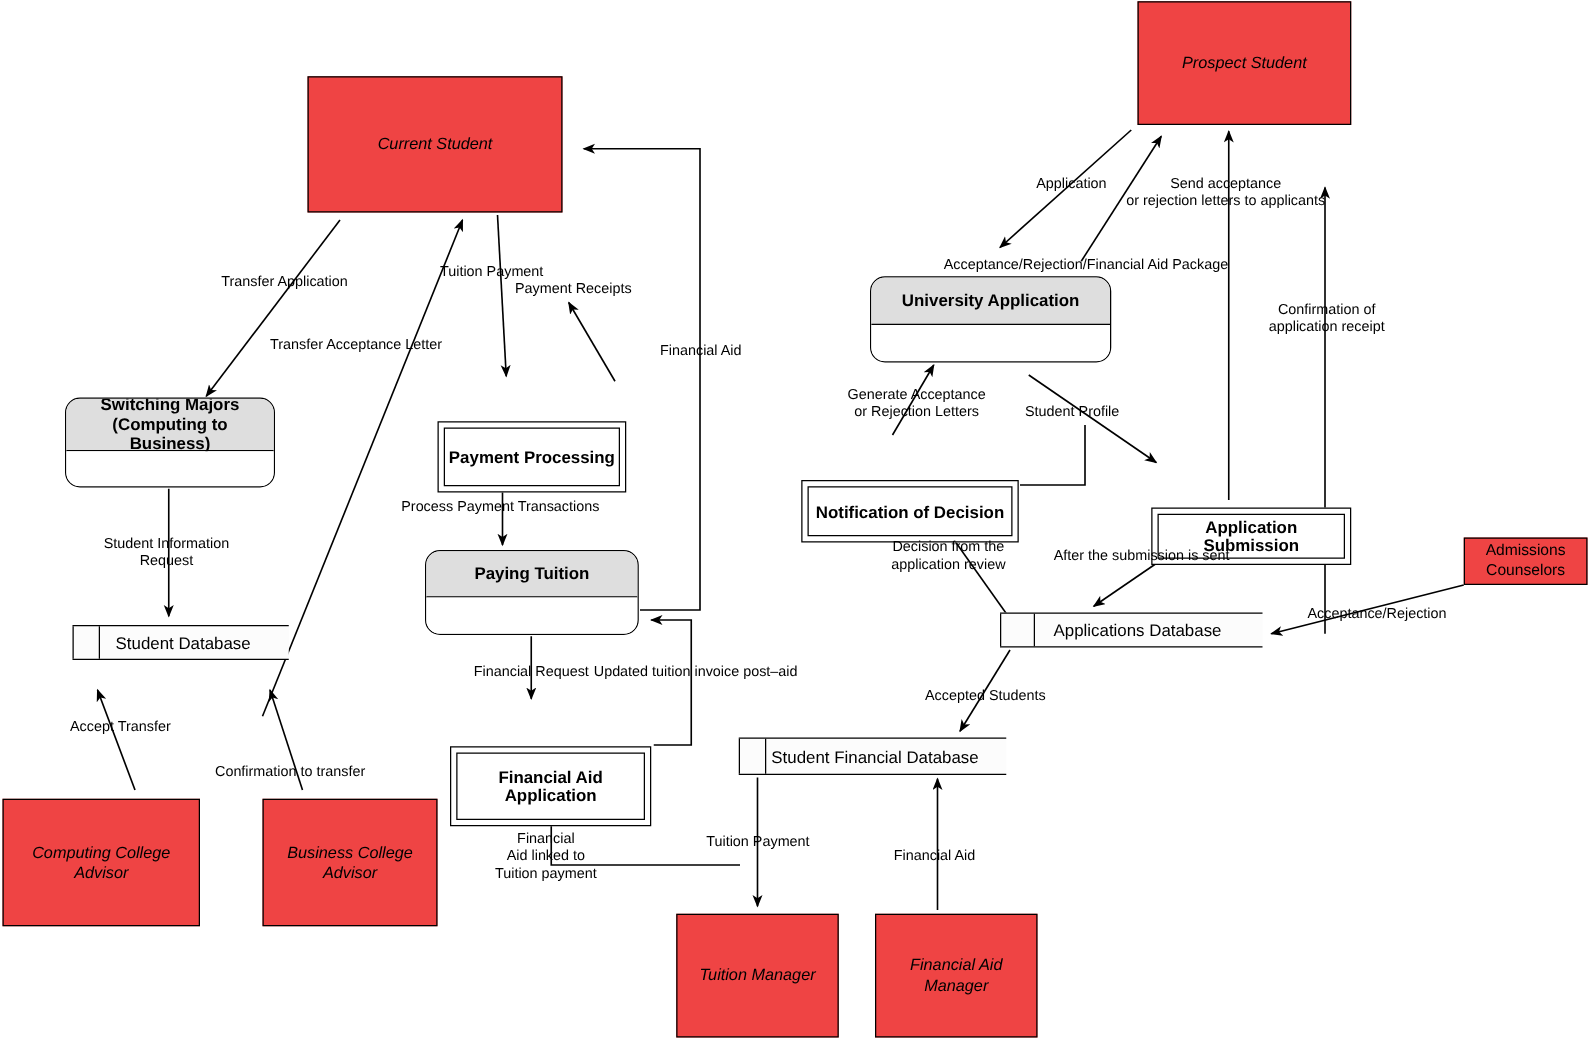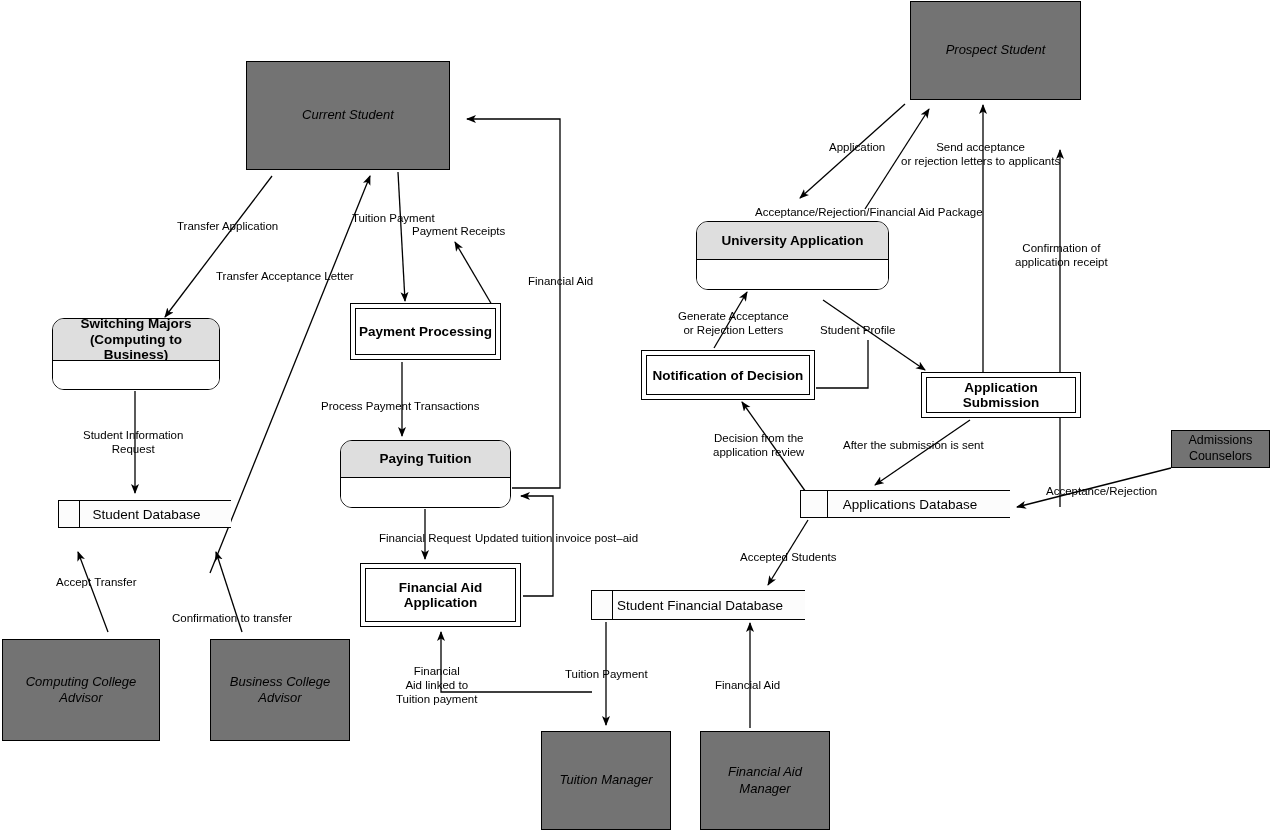--- a/index.html
+++ b/index.html
@@ -21,39 +21,40 @@
     top: 0;
     width: 1271px;
     height: 831px;
     pointer-events: none;
   }
   
   .entity {
     position: absolute;
     box-sizing: border-box;
     border: 1.4px solid #000;
-    background: #737373;
+    background: #ef4444;
     display: flex;
     align-items: center;
     justify-content: center;
     text-align: center;
     font-style: italic;
     font-size: 13px;
     color: #000;
     line-height: 1.25;
     padding: 2px 6px;
   }
   .entity.small { font-size: 12.5px; font-style: normal; }
   
   .process {
     position: absolute;
     box-sizing: border-box;
     border: 1.6px solid #000;
     background: #ffffff;
     padding: 4px;
+    margin-top: 34px;
   }
   .process > .inner {
     box-sizing: border-box;
     width: 100%;
     height: 100%;
     border: 1.4px solid #000;
     display: flex;
     align-items: center;
     justify-content: center;
     text-align: center;

